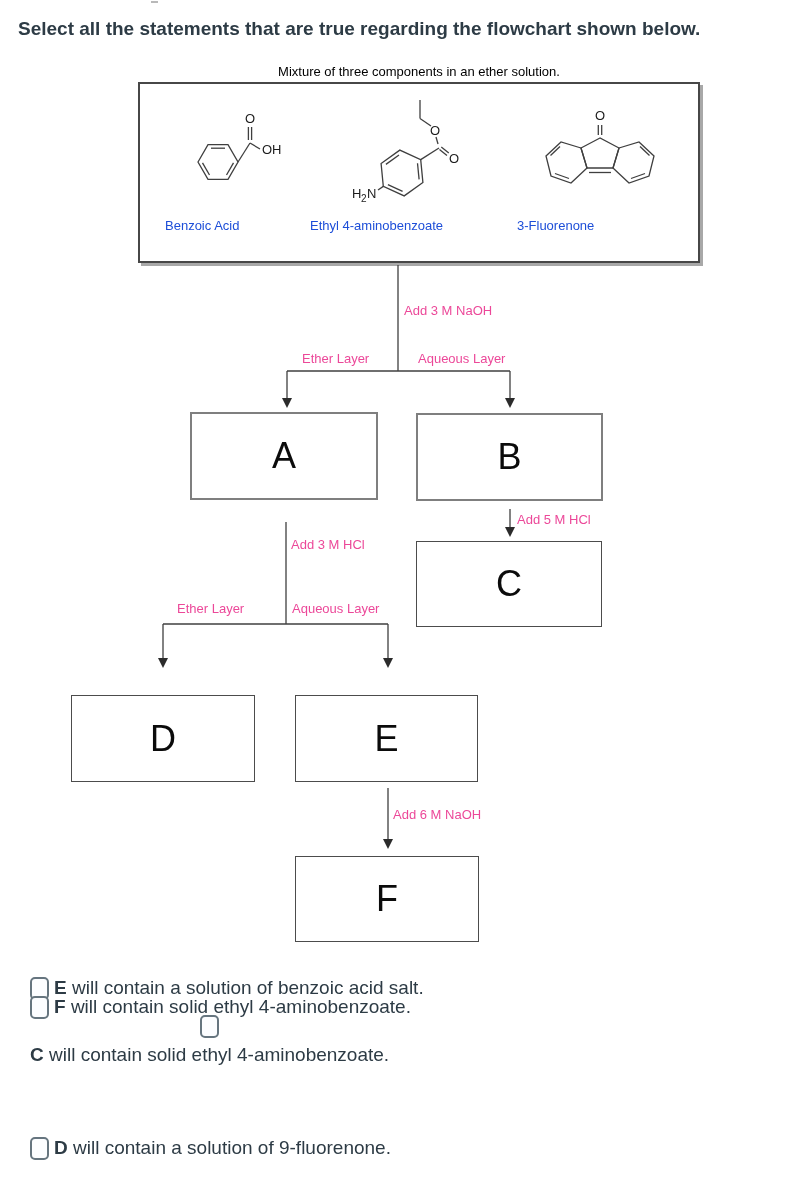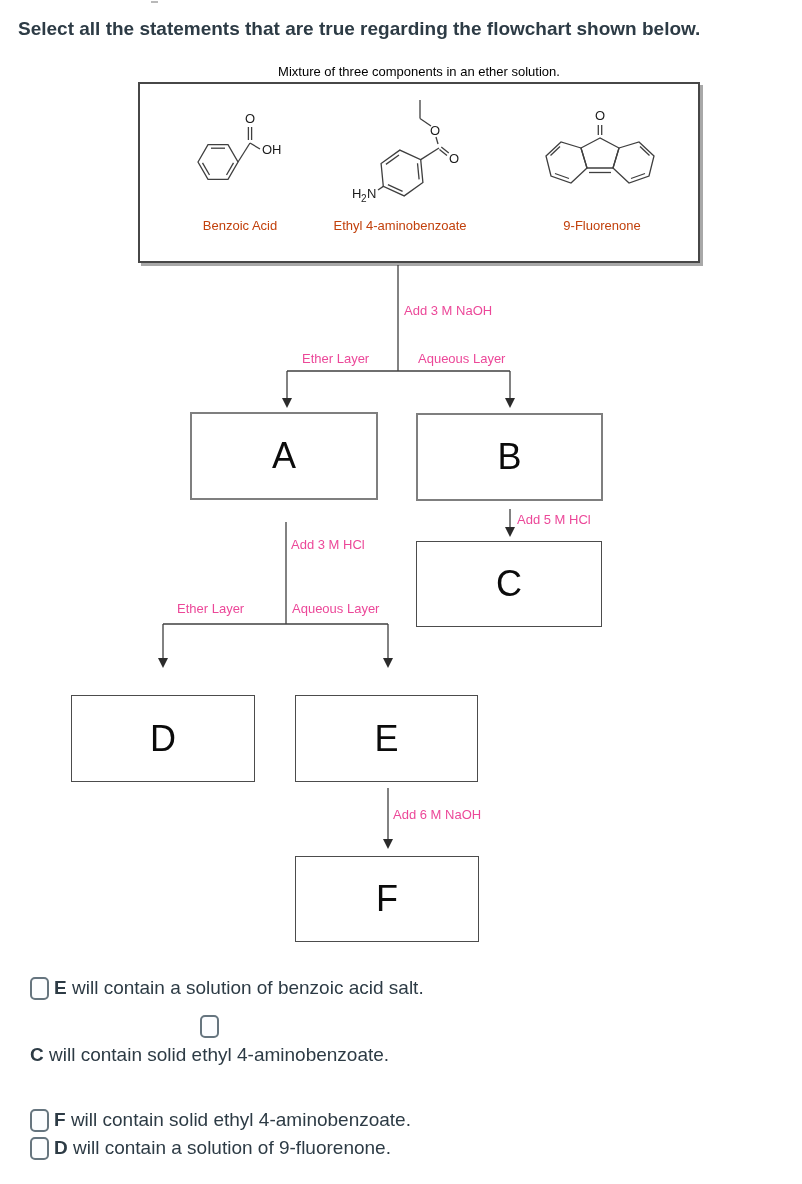--- a/index.html
+++ b/index.html
@@ -7,21 +7,21 @@
         font-family:"Liberation Sans",sans-serif;}
   .abs{position:absolute;}
   .prompt{font-size:19px;font-weight:600;color:#2d3b45;}
   .fc-text{font-size:13px;color:#ec4899;white-space:nowrap;font-family:"Liberation Sans",sans-serif;}
   .fc-caption{font-size:13px;color:#000;text-align:center;}
   .mix-box{border:2px solid #474747;background:#fff;box-shadow:3px 3px 0 #a8a8a8;}
   .flow-box{background:#fff;display:flex;align-items:center;justify-content:center;
             font-size:36px;color:#0b0b0b;}
   .flow-box.gray{border:2px solid #7f7f7f;}
   .flow-box.dark{border:1.5px solid #4c4c4c;}
-  .mol-label{font-size:13px;color:#c2410c;text-align:center;}
+  .mol-label{font-size:13px;color:#1d4ed8;text-align:left;}
   svg text{font-family:"Liberation Sans",sans-serif;fill:#1c1c1c;}
   .connector{pointer-events:none;}
   .opt-row{position:absolute;left:30px;display:flex;align-items:center;gap:5px;height:26px;}
   .opt-check{width:15px;height:19px;border:2px solid #66757f;border-radius:5px;
              background:#fcfdff;flex:0 0 auto;cursor:pointer;}
   .opt-text{font-size:19px;color:#2d3b45;line-height:24px;white-space:nowrap;}
   .opt-bold{font-weight:700;}
   .artifact{width:7px;height:2px;background:#b9b9b9;}
 </style>
 </head>
@@ -83,21 +83,21 @@
       <polygon points="39,50 19,44 4,58 9,78 29,85 45,70"></polygon>
       <polygon points="77,50 97,44 112,58 107,78 87,85 71,70"></polygon>
       <line x1="18" y1="48.5" x2="8.5" y2="57.5"></line>
       <line x1="13" y1="75.5" x2="27" y2="80.5"></line>
       <line x1="98" y1="48.5" x2="107.5" y2="57.5"></line>
       <line x1="103" y1="75.5" x2="89" y2="80.5"></line>
       <line x1="47" y1="74.5" x2="69" y2="74.5"></line>
     </g>
     <text x="58" y="22" font-size="13" text-anchor="middle">O</text>
   </svg>
-  <div class="abs mol-label" style="left:517px;top:218px;width:170px;">9-Fluorenone</div>
+  <div class="abs mol-label" style="left:517px;top:218px;width:170px;">3-Fluorenone</div>
 
   <svg class="abs connector" style="left:0;top:0;" width="802" height="1184" viewBox="0 0 802 1184">
     <g stroke="#3f3f3f" stroke-width="1.3" fill="none">
       <line x1="398" y1="265" x2="398" y2="371"></line>
       <line x1="287" y1="371" x2="510" y2="371"></line>
       <line x1="287" y1="371" x2="287" y2="399"></line>
       <line x1="510" y1="371" x2="510" y2="399"></line>
       <line x1="286" y1="522" x2="286" y2="624"></line>
       <line x1="163" y1="624" x2="388" y2="624"></line>
       <line x1="163" y1="624" x2="163" y2="659"></line>
@@ -144,21 +144,21 @@
     </div>
 
   <div class="opt-row" style="top:975px;">
     <div class="opt-check"></div>
     <div class="opt-text"><span class="opt-bold">E</span><span> will contain a solution of benzoic acid salt.</span></div>
   </div>
   <div class="opt-row" style="top:1015px;flex-direction:column;">
     <div class="opt-check"></div>
     <div class="opt-text"><span class="opt-bold">C</span><span> will contain solid ethyl 4-aminobenzoate.</span></div>
   </div>
-  <div class="opt-row" style="top:1107px;">
+  <div class="opt-row" style="top:994px;">
     <div class="opt-check"></div>
     <div class="opt-text"><span class="opt-bold">F</span><span> will contain solid ethyl 4-aminobenzoate.</span></div>
   </div>
   <div class="opt-row" style="top:1135px;text-align:center;">
     <div class="opt-check"></div>
     <div class="opt-text"><span class="opt-bold">D</span><span> will contain a solution of 9-fluorenone.</span></div>
   </div>
 
 </div>
 

